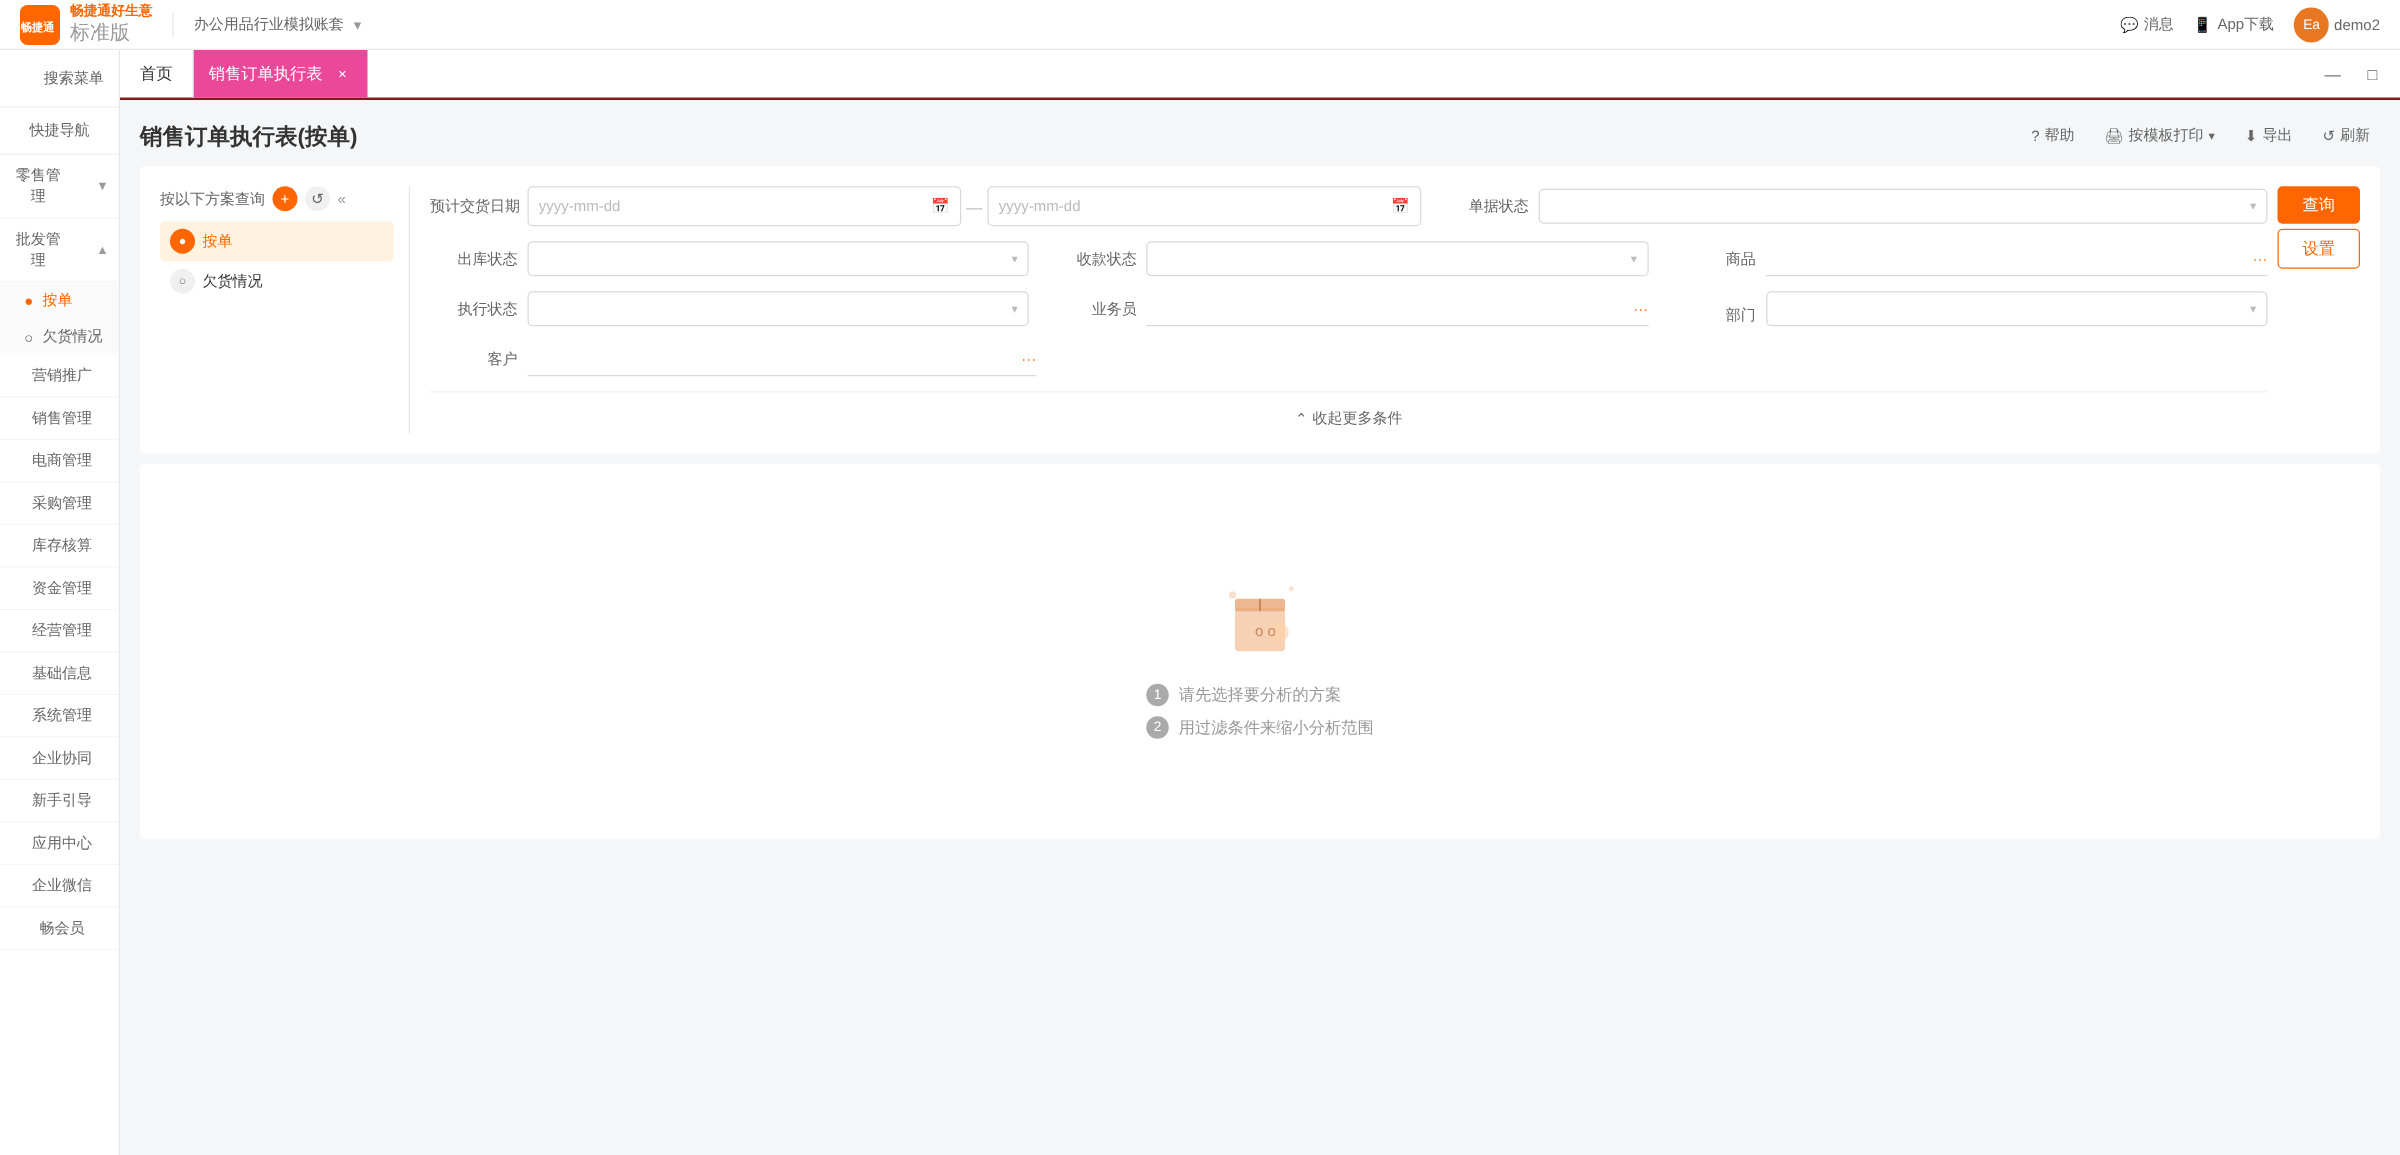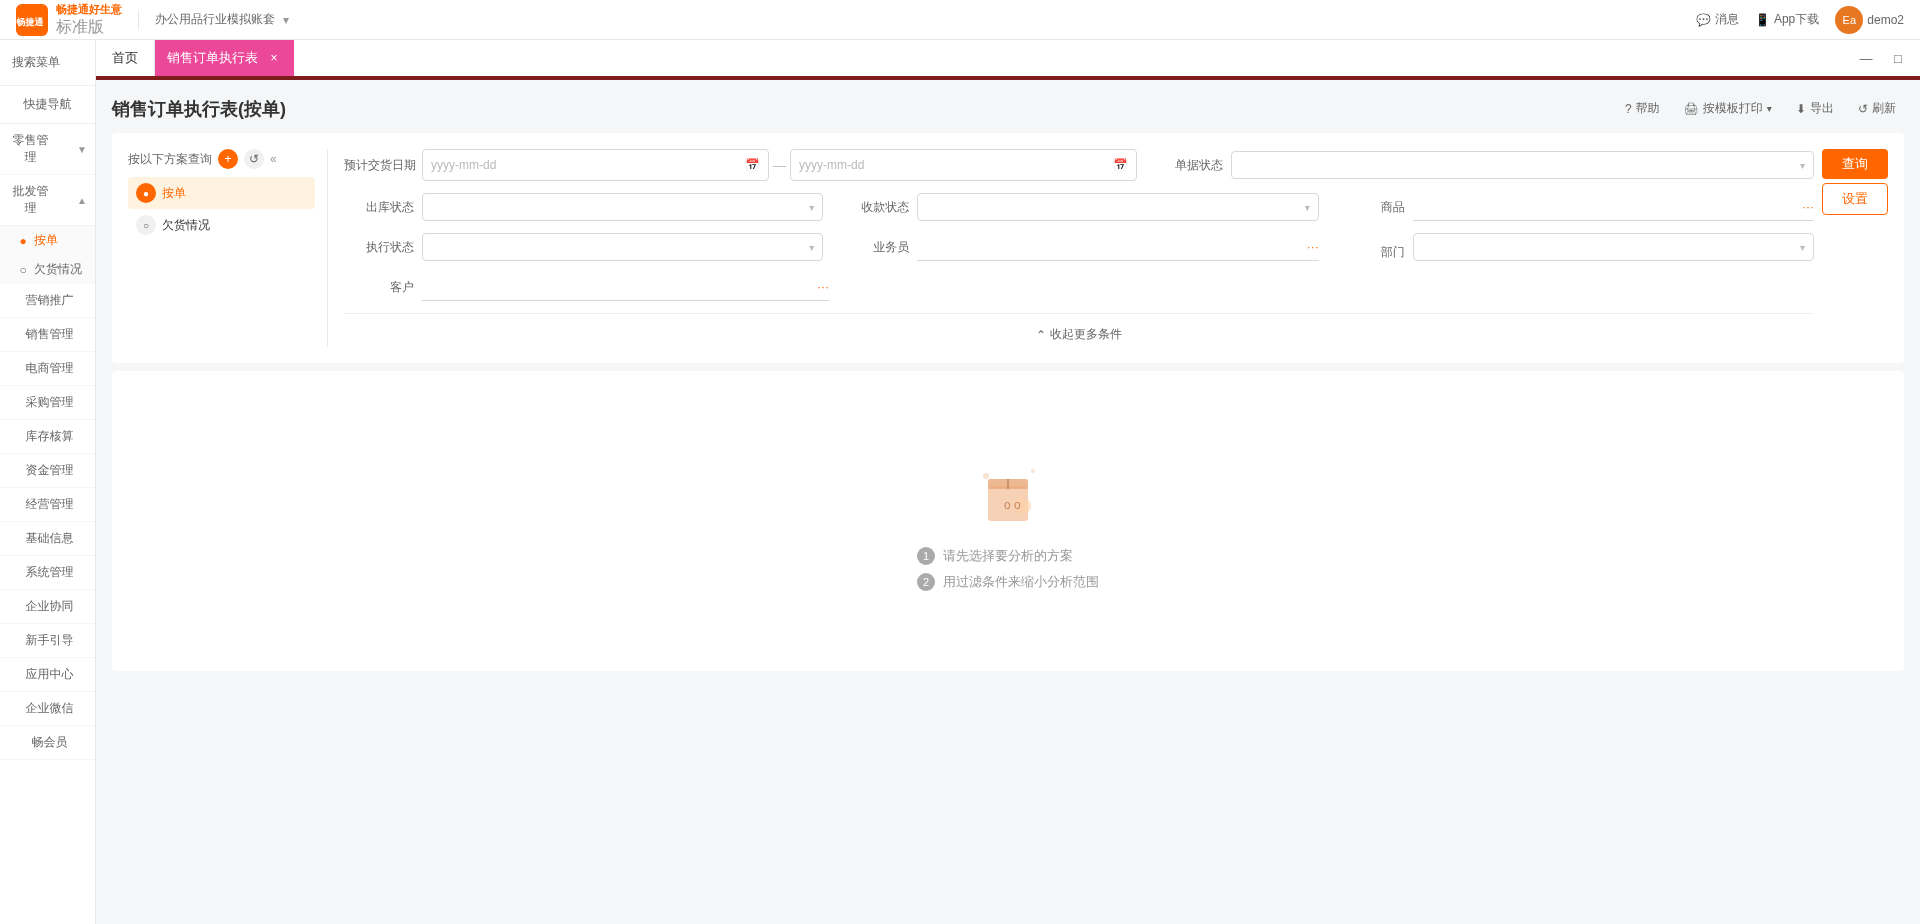--- a/index.html
+++ b/index.html
@@ -11,36 +11,36 @@
     .top-bar-left { display: flex; align-items: center; gap: 8px; }
     .top-bar-logo { width: 32px; height: 32px; background: #ff6600; border-radius: 6px; display: flex; align-items: center; color: #fff; font-size: 10px; font-weight: bold; }
     .top-bar-right { display: flex; align-items: center; gap: 16px; }
     .top-bar-right-item { display: flex; align-items: center; gap: 4px; font-size: 12px; color: #666; cursor: pointer; }
 
     .main-layout { display: flex; flex: 1; overflow: hidden; }
 
     
     .sidebar { width: 96px; background: #fff; border-right: 1px solid #e8e8e8; display: flex; flex-direction: column; overflow-y: auto; flex-shrink: 0; }
     .sidebar-search { padding: 8px; border-bottom: 1px solid #f0f0f0; }
-    .sidebar-search-btn { width: 100%; padding: 6px 4px; background: none; border: none; color: #666; font-size: 12px; cursor: pointer; text-align: left; }
+    .sidebar-search-btn { width: 100%; padding: 6px 4px; background: none; border: none; color: #666; font-size: 12px; cursor: pointer; text-align: right; }
     .sidebar-nav { padding: 4px 0; border-bottom: 1px solid #f0f0f0; }
     .sidebar-nav-btn { width: 100%; padding: 6px 4px; background: none; border: none; color: #666; font-size: 12px; cursor: pointer; text-align: center; }
     .sidebar-item { padding: 8px 4px; text-align: center; cursor: pointer; font-size: 12px; color: #666; border-bottom: 1px solid #f5f5f5; display: flex; align-items: center; justify-content: space-between; padding-left: 12px; padding-right: 8px; gap: 28px; }
     .sidebar-item-label { flex: 1; text-align: center; }
     .sidebar-item-arrow { color: #999; font-size: 10px; }
     .sidebar-sub { background: #fafafa; }
     .sidebar-sub-item { padding: 6px 8px 6px 16px; font-size: 12px; color: #666; cursor: pointer; display: flex; align-items: center; gap: 4px; }
     .sidebar-sub-item.active { color: #ff6600; }
     .sidebar-sub-icon { width: 14px; height: 14px; display: inline-flex; align-items: center; justify-content: center; }
 
     
     .content-area { flex: 1; display: flex; flex-direction: column; overflow: hidden; }
 
     
-    .tab-bar { height: 40px; background: #fff; display: flex; align-items: center; padding: 0; border-bottom: 4px solid #7f1d1d; flex-shrink: 0; }
+    .tab-bar { height: 40px; background: #fff; display: flex; align-items: center; padding: 0; border-bottom: 2px solid #7f1d1d; flex-shrink: 0; }
     .tab-home { padding: 0 16px; height: 100%; display: flex; align-items: center; font-size: 13px; color: #333; cursor: pointer; border-right: 1px solid #e8e8e8; }
     .tab-item { padding: 0 12px; height: 100%; display: flex; align-items: center; font-size: 13px; background: #ec4899; color: #fff; cursor: pointer; gap: 8px; }
     .tab-close { width: 16px; height: 16px; display: flex; align-items: center; justify-content: center; border-radius: 50%; cursor: pointer; font-size: 12px; }
     .tab-bar-actions { margin-left: auto; display: flex; align-items: center; padding-right: 8px; gap: 4px; }
     .tab-action-btn { width: 28px; height: 28px; display: flex; align-items: center; justify-content: center; cursor: pointer; color: #666; border-radius: 4px; }
 
     
     .page-content { flex: 1; overflow-y: auto; padding: 16px; background: #f5f6f7; }
 
     .page-header { display: flex; align-items: center; justify-content: space-between; margin-bottom: 12px; }

